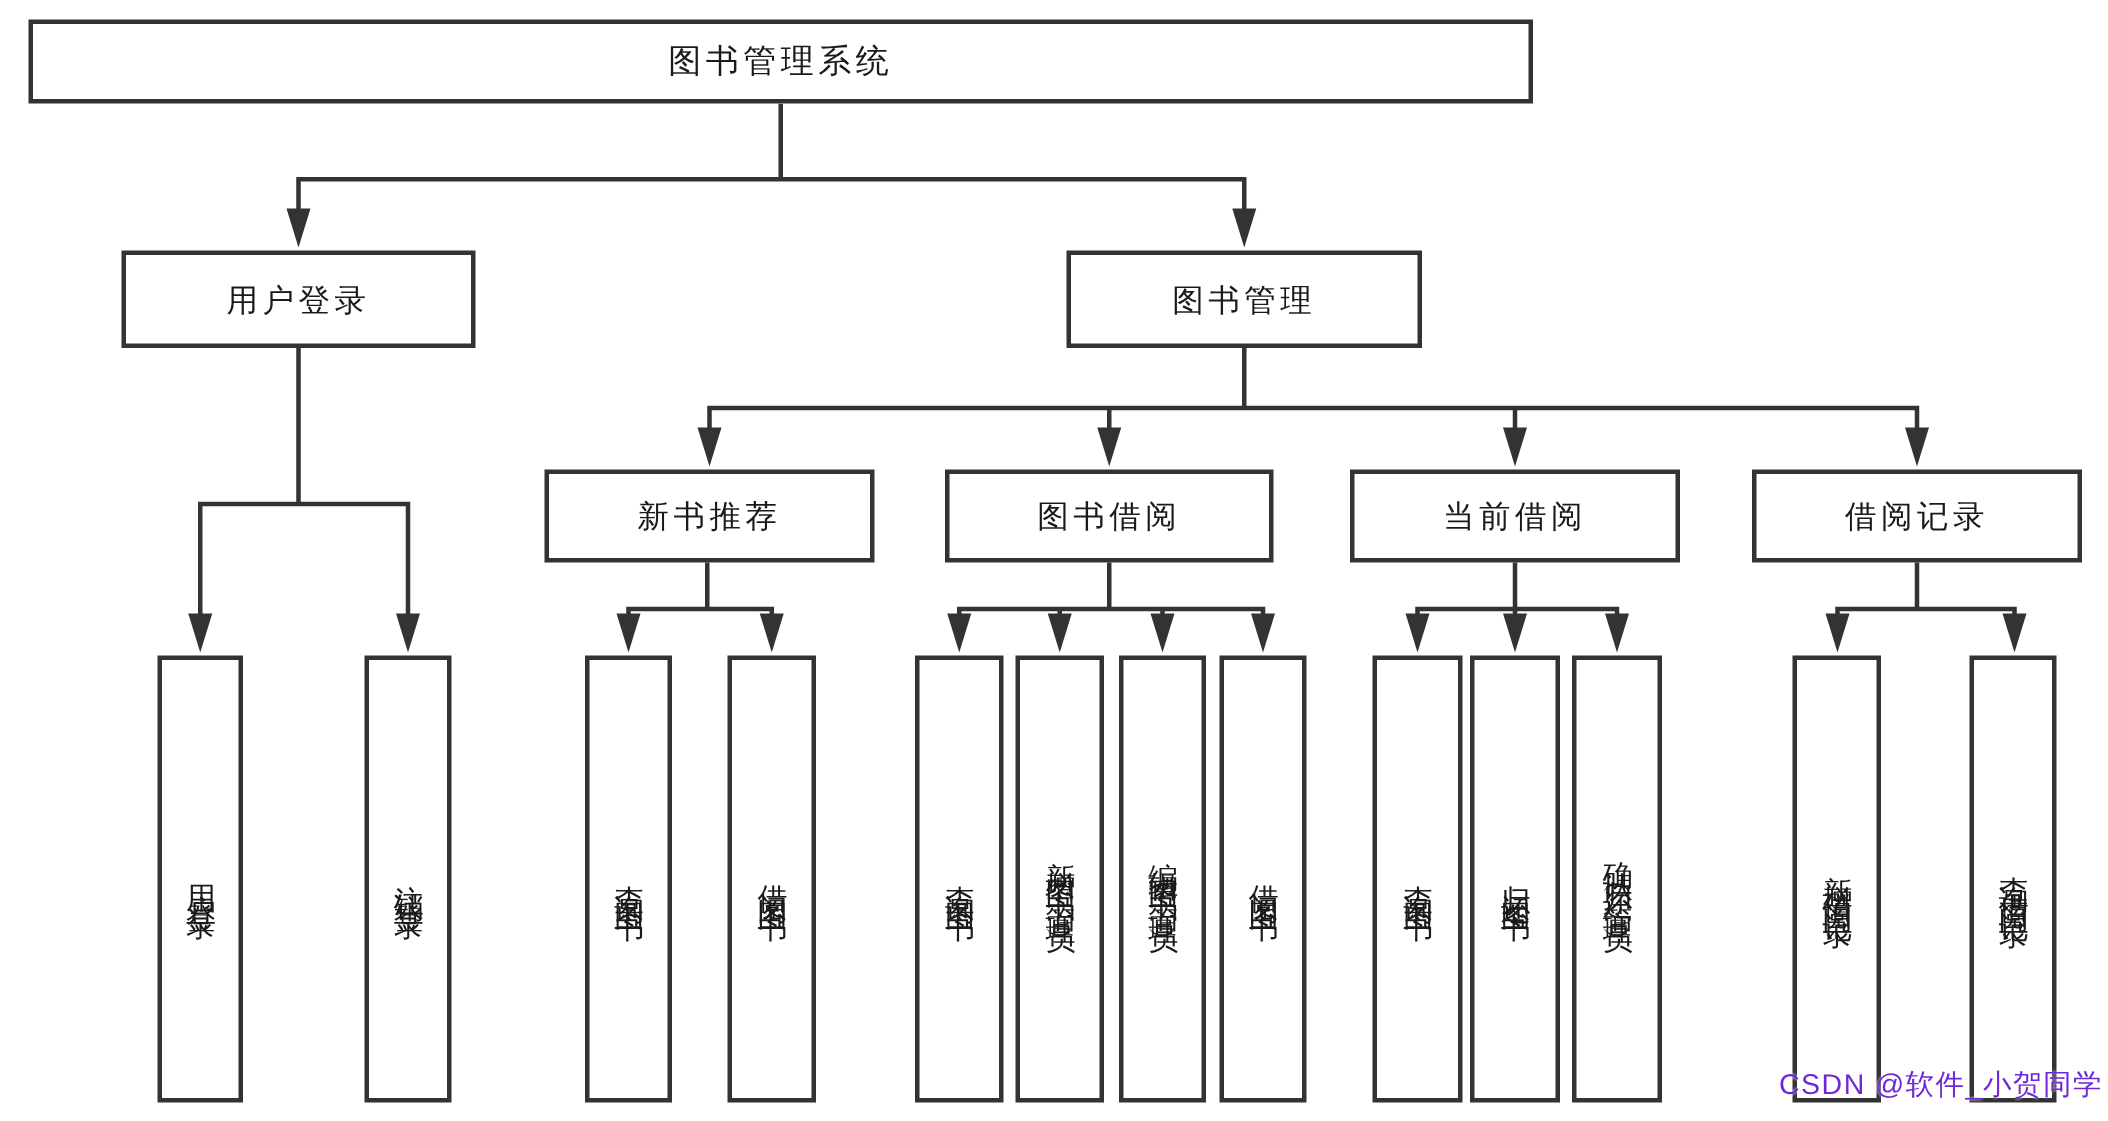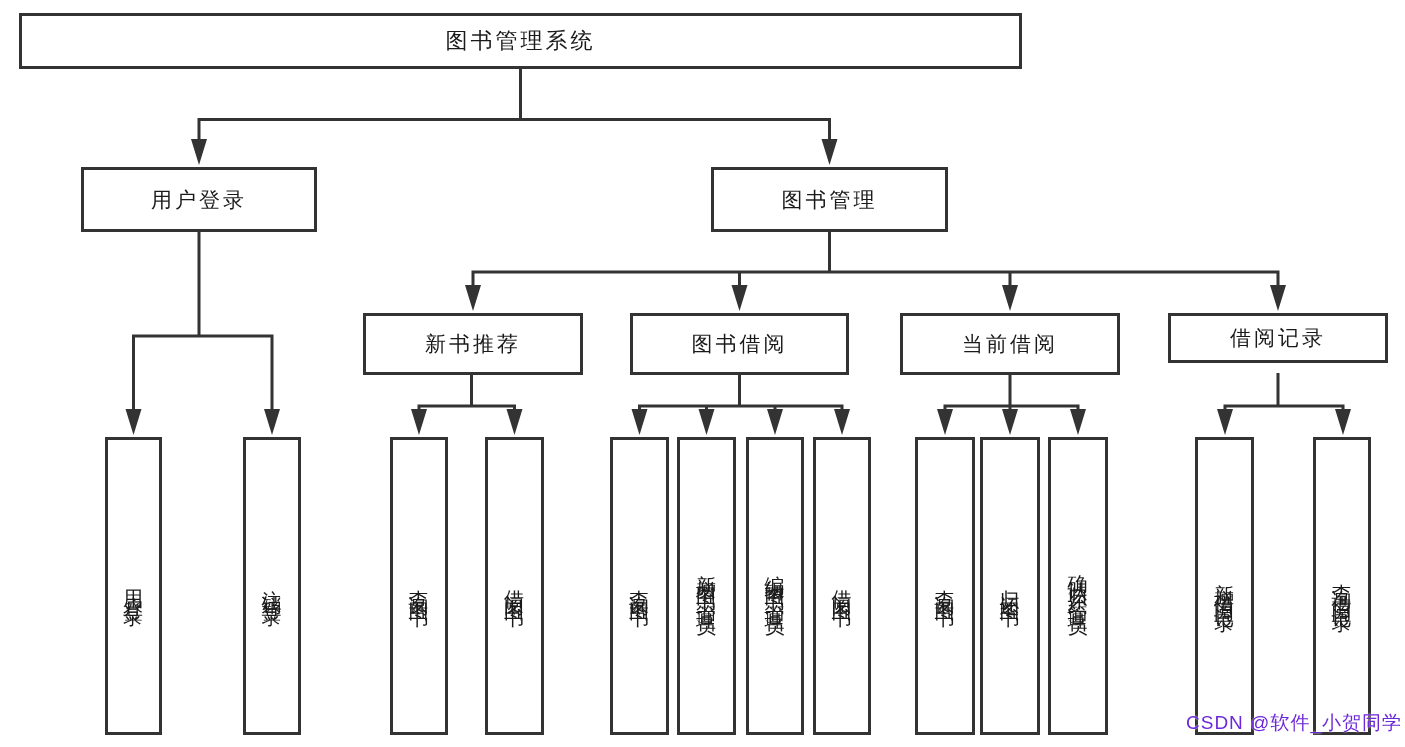--- a/index.html
+++ b/index.html
@@ -88,21 +88,21 @@
   </svg>
 
   <div class="node hnode rootnode" style="left:19px; top:13px; width:1003px; height:56px;text-align:center;">图书管理系统</div>
 
   <div class="node hnode" style="left:81px; top:167px; width:236px; height:65px;">用户登录</div>
   <div class="node hnode" style="left:711px; top:167px; width:237px; height:65px;">图书管理</div>
 
   <div class="node hnode" style="left:363px; top:313px; width:220px; height:62px;">新书推荐</div>
   <div class="node hnode" style="left:630px; top:313px; width:219px; height:62px;">图书借阅</div>
   <div class="node hnode" style="left:900px; top:313px; width:220px; height:62px;">当前借阅</div>
-  <div class="node hnode" style="left:1168px; top:313px; width:220px; height:50px;">借阅记录</div>
+  <div class="node hnode" style="left:1168px; top:313px; width:220px; height:62px;">借阅记录</div>
 
   <div class="node leaf" style="left:105px; top:437px; width:57px; height:298px;">用户登录</div>
   <div class="node leaf" style="left:243px; top:437px; width:58px; height:298px;">注销登录</div>
 
   <div class="node leaf" style="left:390px; top:437px; width:58px; height:298px;">查询图书</div>
   <div class="node leaf" style="left:485px; top:437px; width:59px; height:298px;">借阅图书</div>
 
   <div class="node leaf" style="left:610px; top:437px; width:59px; height:298px;">查询图书</div>
   <div class="node leaf" style="left:677px; top:437px; width:59px; height:298px;">新增图书（管理员）</div>
   <div class="node leaf" style="left:746px; top:437px; width:58px; height:298px;">编辑图书（管理员）</div>

